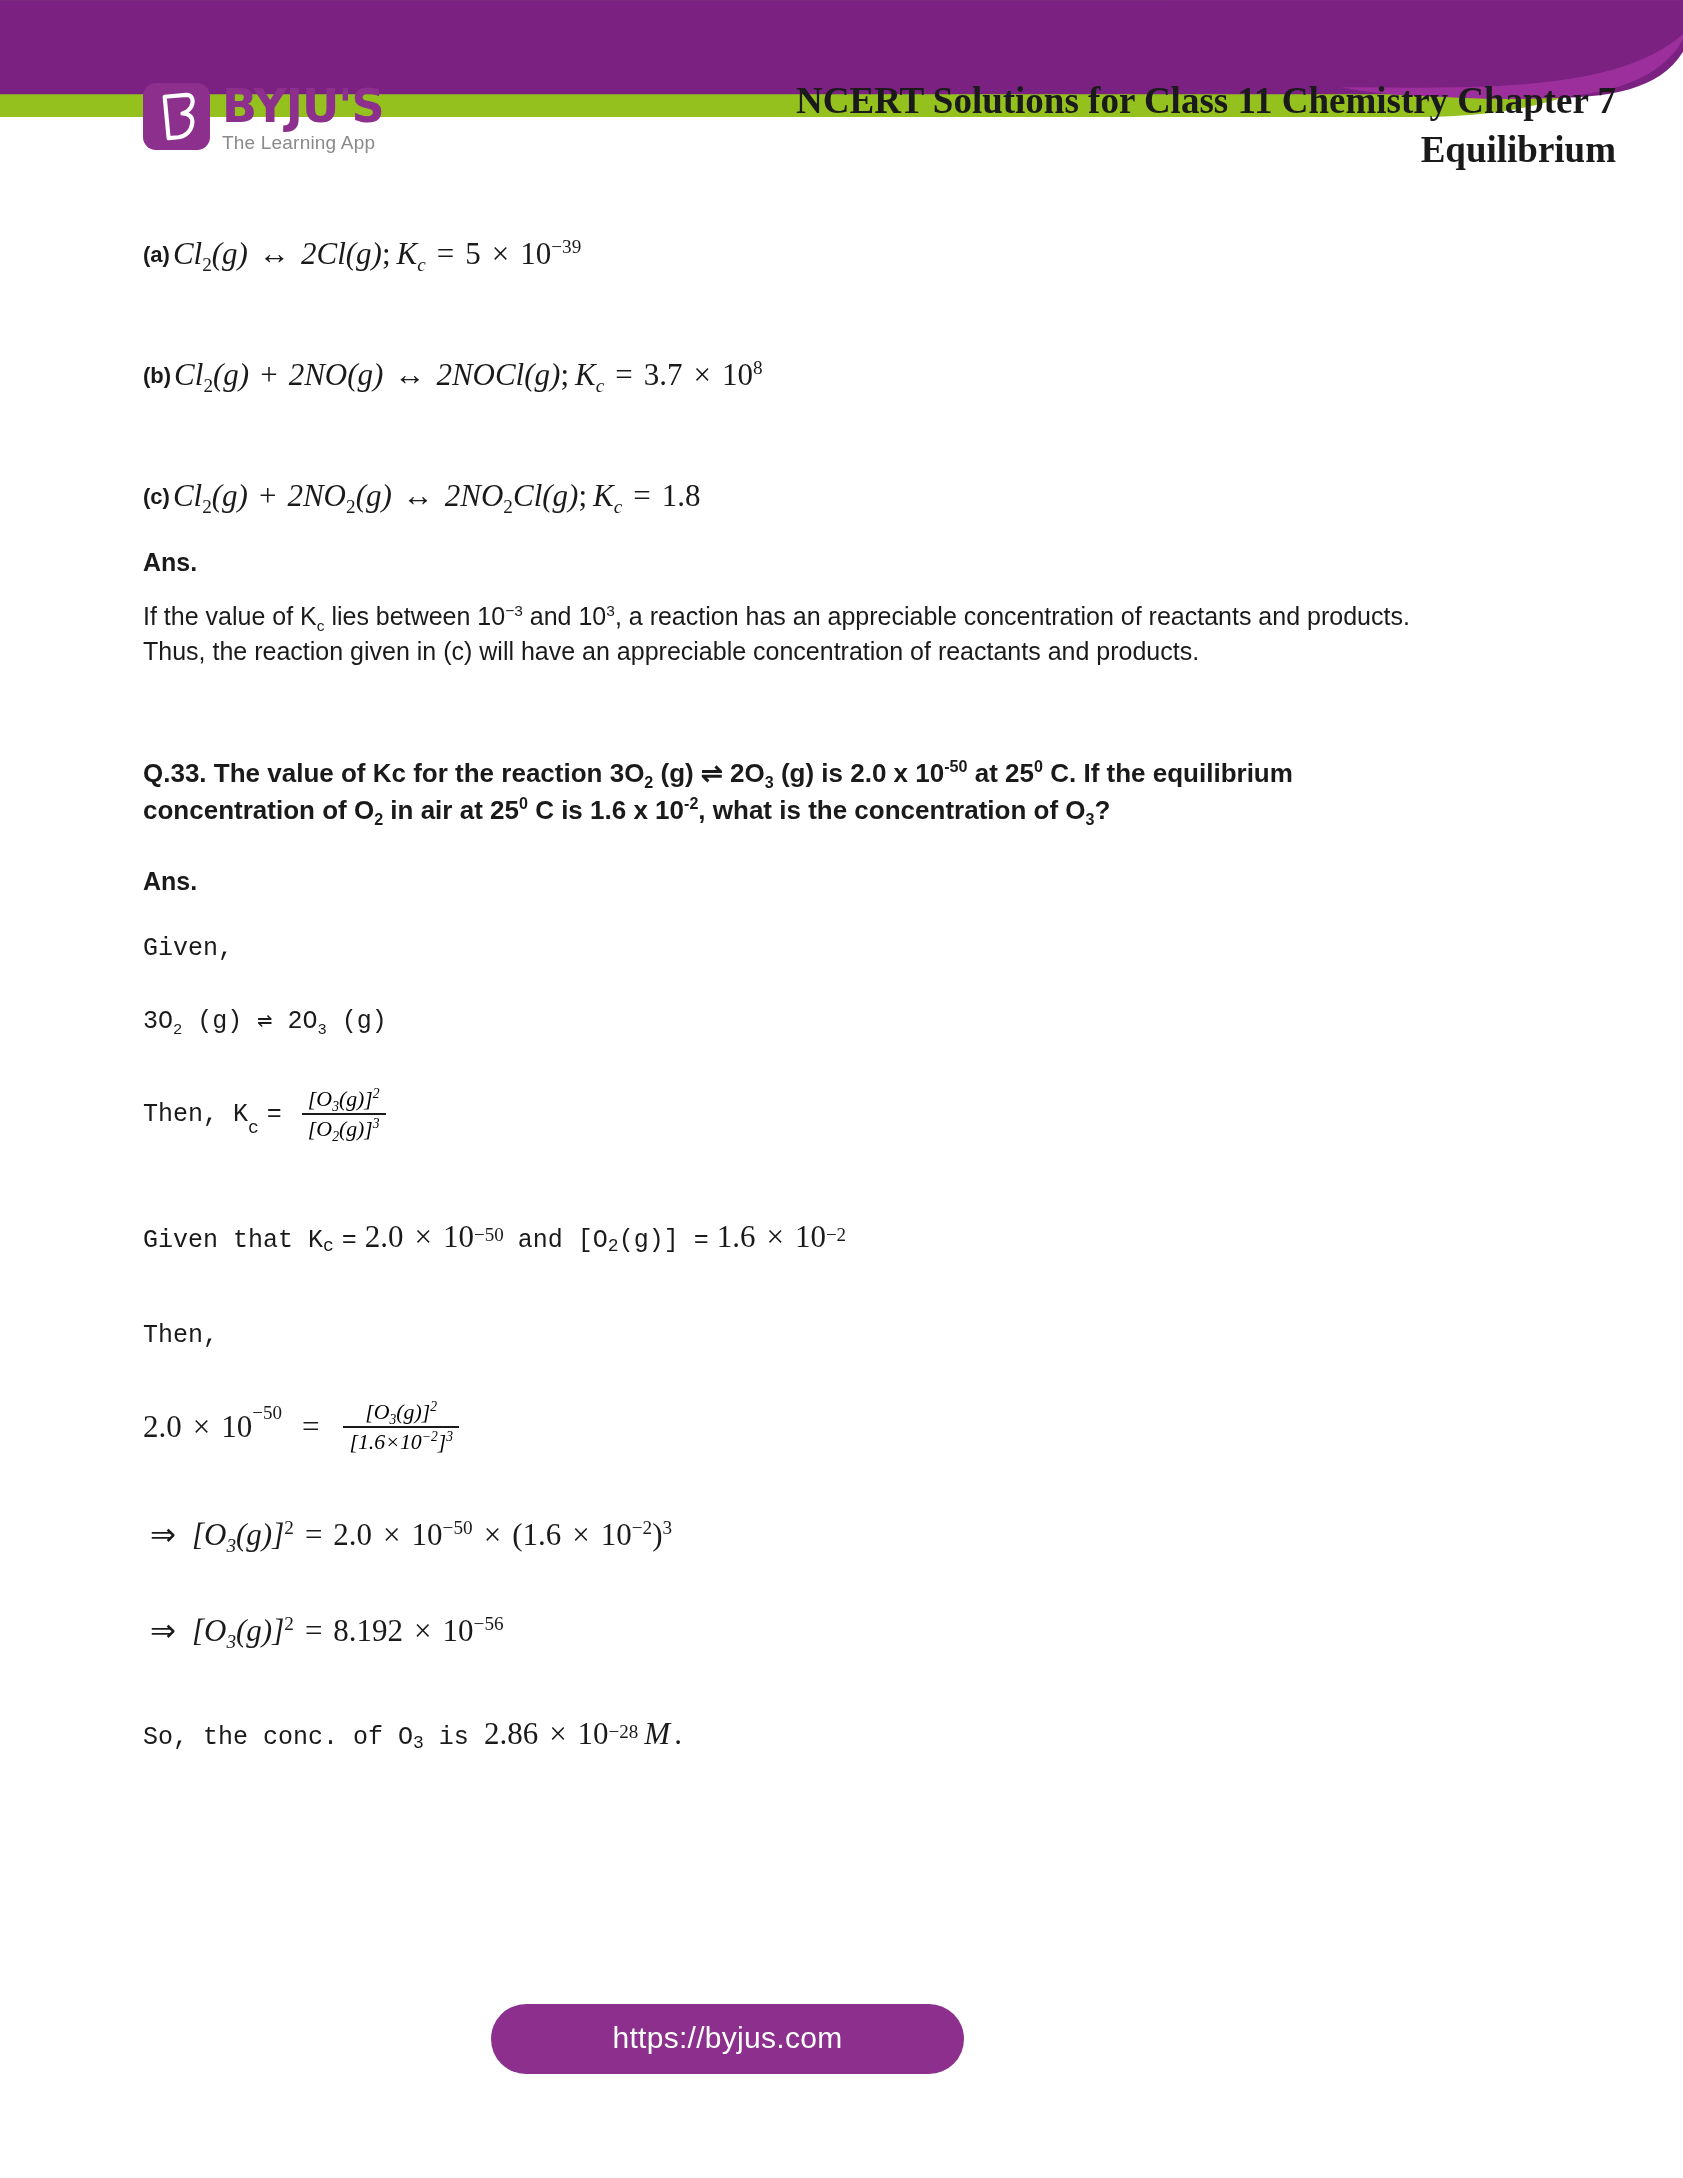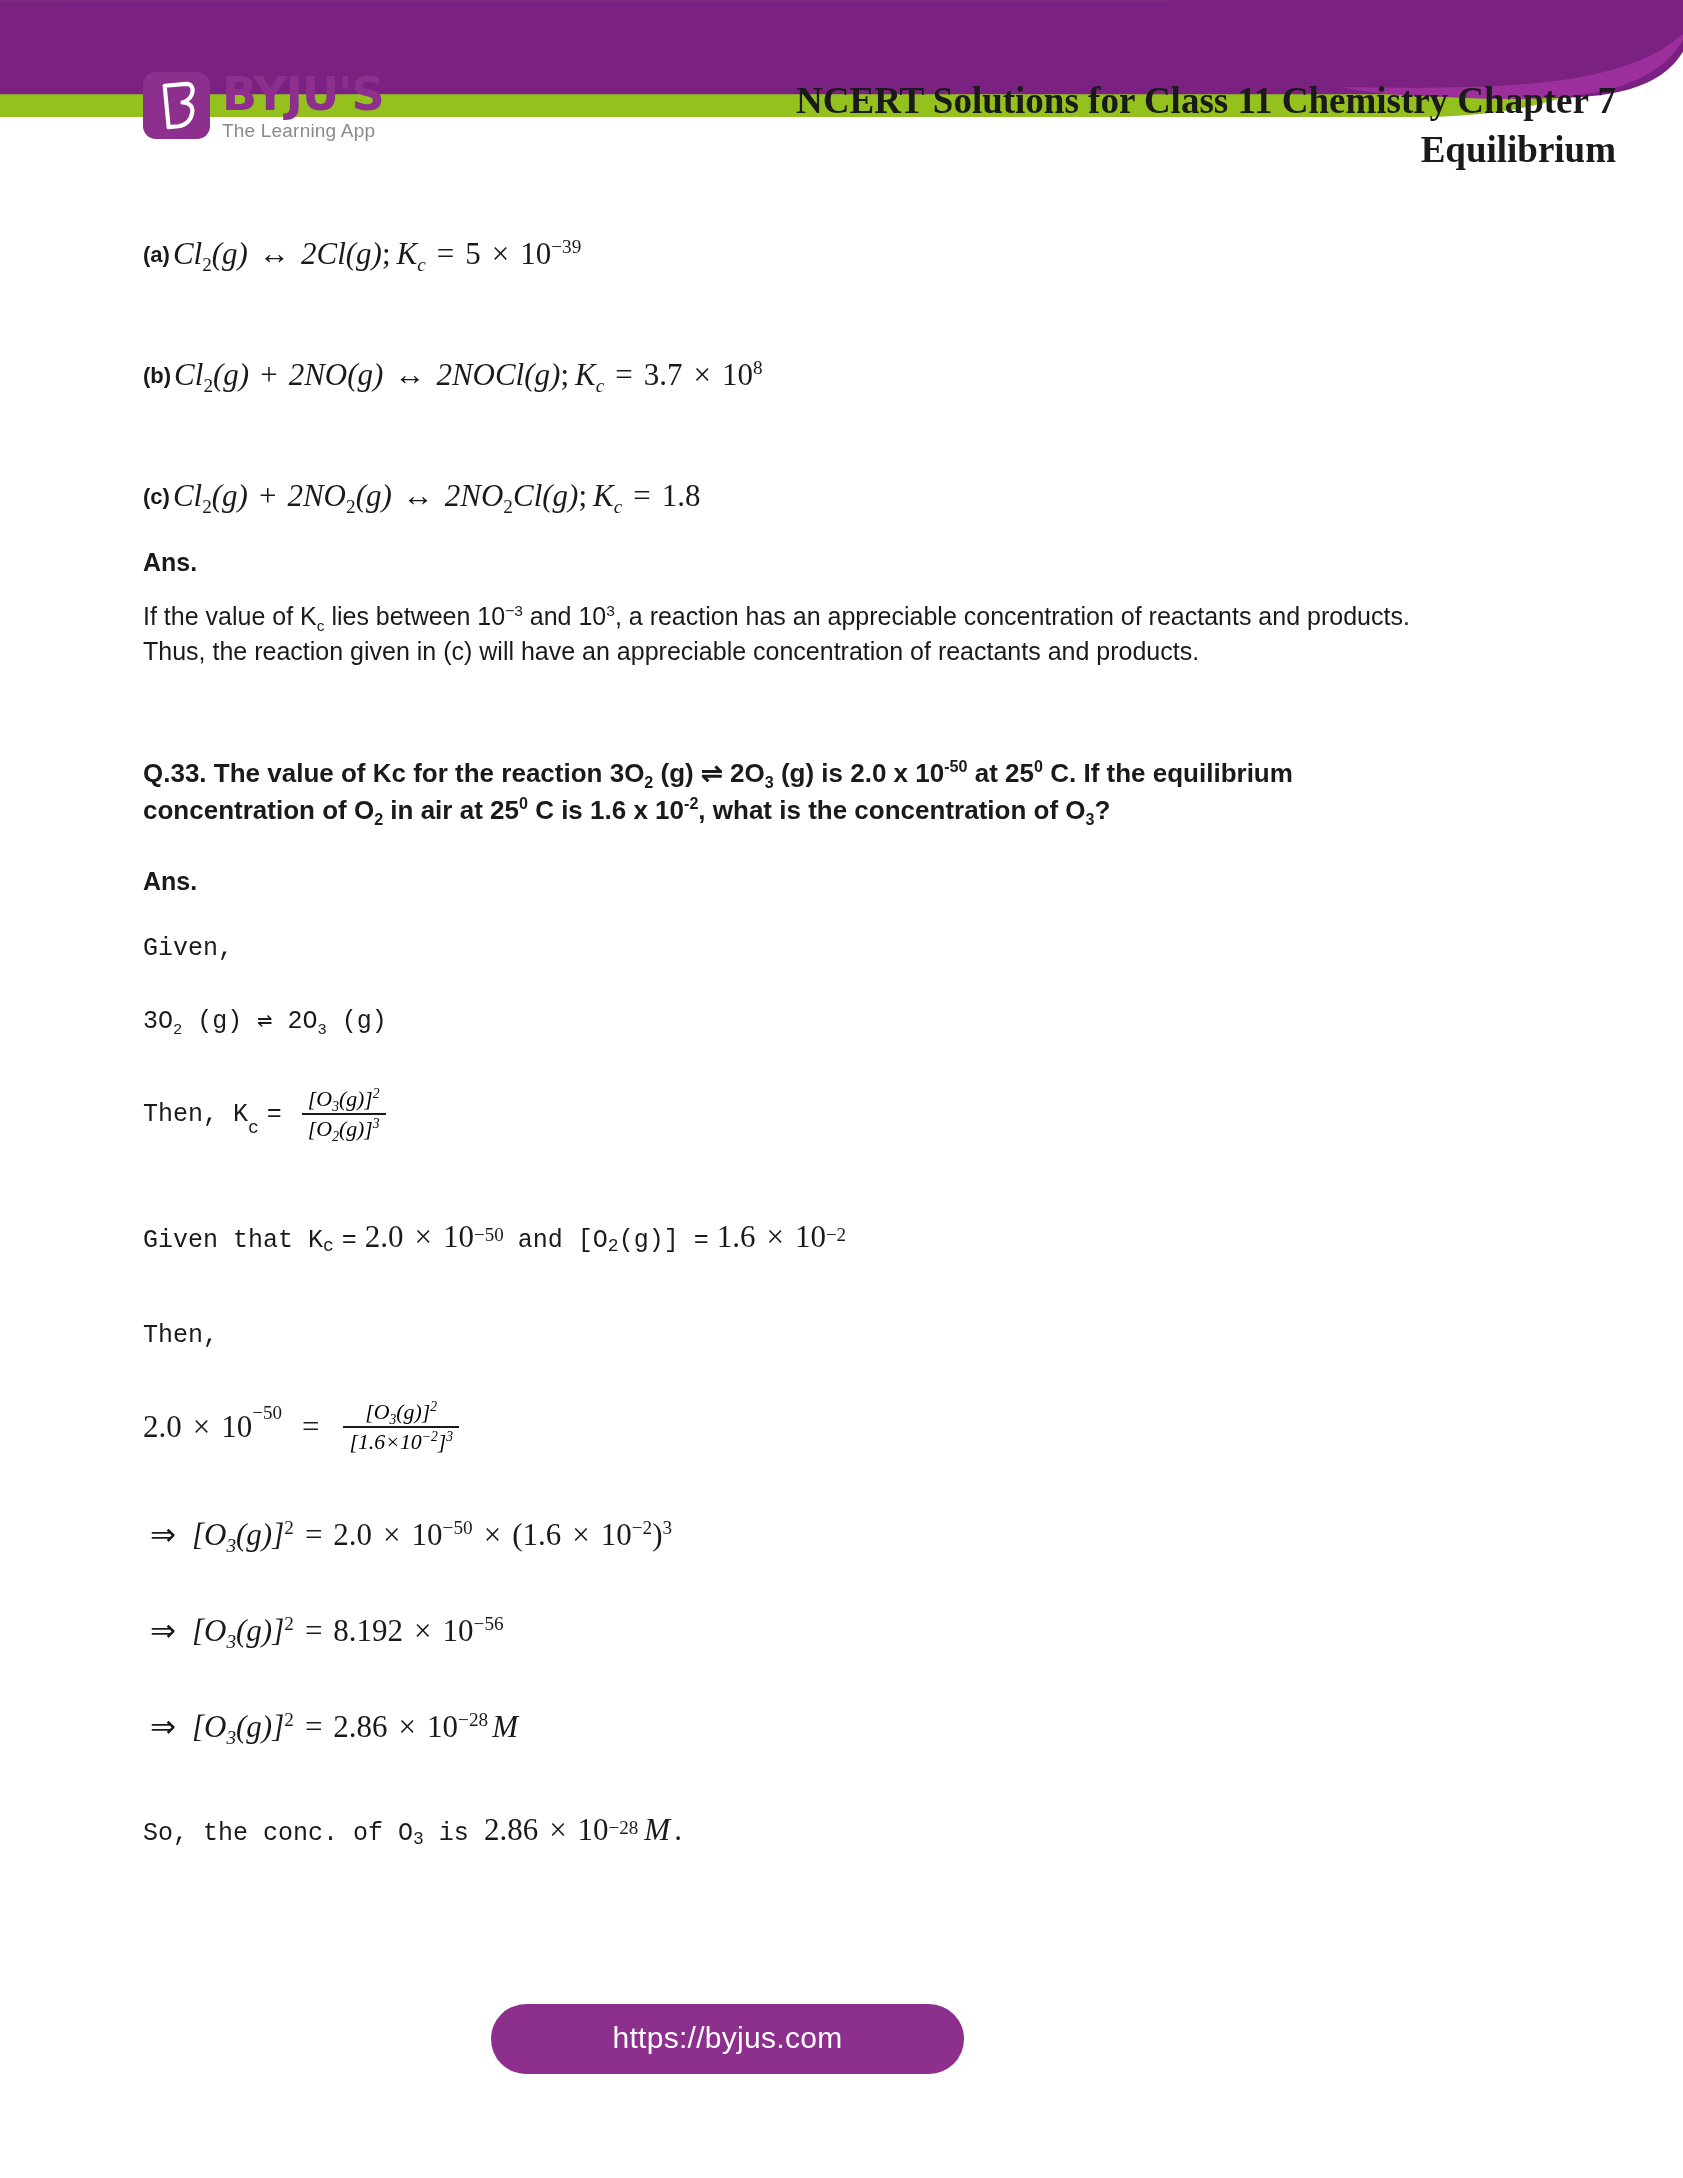--- a/index.html
+++ b/index.html
@@ -27,23 +27,23 @@
   .header {
     position: absolute;
     top: 71px;
     left: 0;
     width: 1683px;
     height: 109px;
   }
   .logo-wrap {
     position: absolute;
     left: 143px;
-    top: 0;
+    top: 12px;
     display: flex;
-    align-items: center;
+    align-items: flex-start;
   }
   .logo-mark {
     width: 67px;
     height: 67px;
     border-radius: 13px;
     background: #8d2f8d;
     position: relative;
     flex: 0 0 auto;
   }
   .logo-mark svg { position: absolute; left: 0; top: 0; }
@@ -272,23 +272,20 @@
   </div>
 
   <div class="mathline" style="margin-top:61px;">
     <span class="op" style="padding-right:16px;">⇒</span><i>[O</i><sub><i>3</i></sub><i>(g)]</i><sup>2</sup><span class="opw">=</span><span>2.0</span><span class="opw">×</span><span>10</span><sup>−50</sup><span class="opw">×</span><span>(</span><span>1.6</span><span class="opw">×</span><span>10</span><sup>−2</sup><span>)</span><sup>3</sup>
   </div>
 
   <div class="mathline" style="margin-top:59px;">
     <span class="op" style="padding-right:16px;">⇒</span><i>[O</i><sub><i>3</i></sub><i>(g)]</i><sup>2</sup><span class="opw">=</span><span>8.192</span><span class="opw">×</span><span>10</span><sup>−56</sup>
   </div>
 
-  <div class="mathline" style="margin-top:59px;">
-    <span class="op" style="padding-right:16px;">⇒</span><i>[O</i><sub><i>3</i></sub><i>(g)]</i><sup>2</sup><span class="opw">=</span><span>2.86</span><span class="opw">×</span><span>10</span><sup>−28</sup><i style="padding-left:4px;">M</i>
-  </div>
 
   <div style="margin-top:67px; white-space:nowrap;">
     <span class="plain">So, the conc. of O</span><span class="plain" style="font-size:18px; vertical-align:-4px;">3</span><span class="plain"> is </span><span class="mathline">2.86</span><span class="mathline opw">×</span><span class="mathline">10</span><sup class="mathline" style="font-size:19px;">−28</sup><i class="mathline" style="padding-left:6px;">M</i><span class="mathline" style="padding-left:4px;">.</span>
   </div>
 
 </div>
 
 <div class="footer">
   <div class="url-pill">https://byjus.com</div>
 </div>

